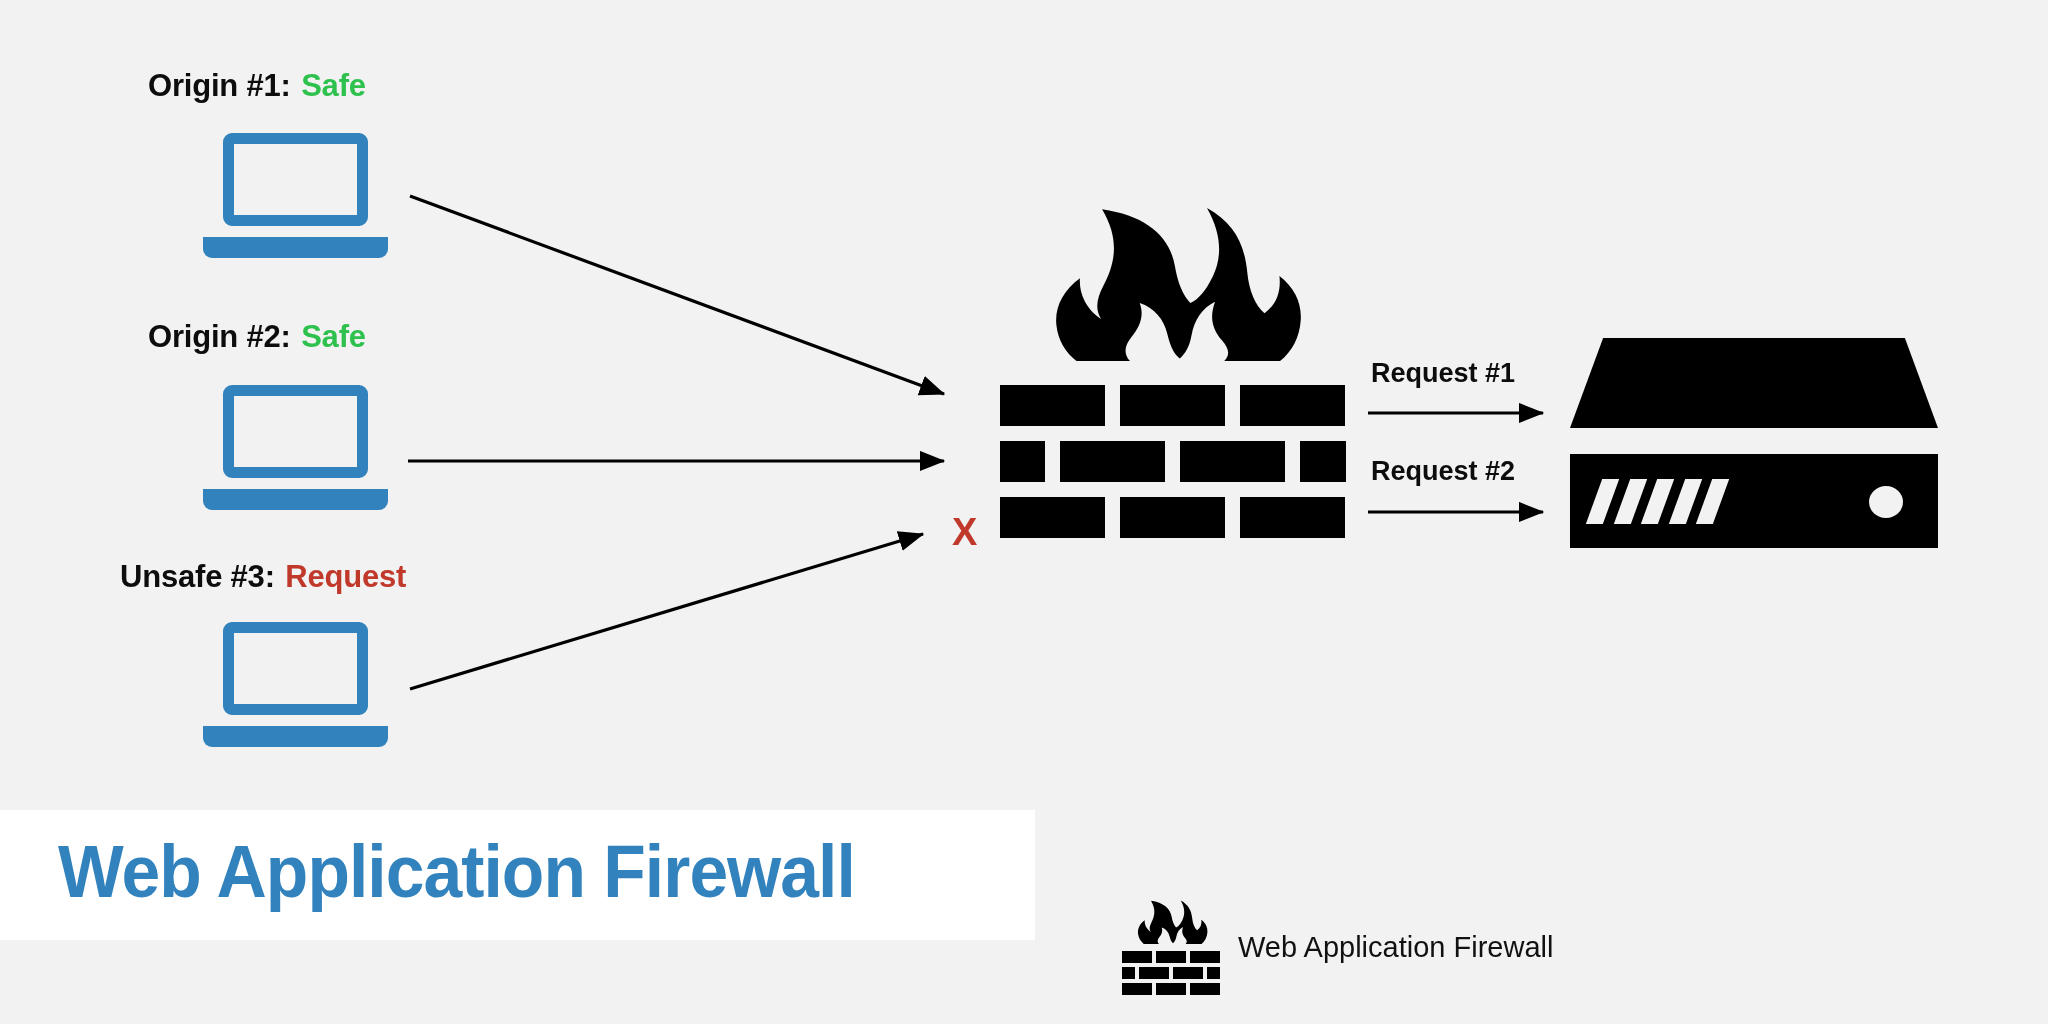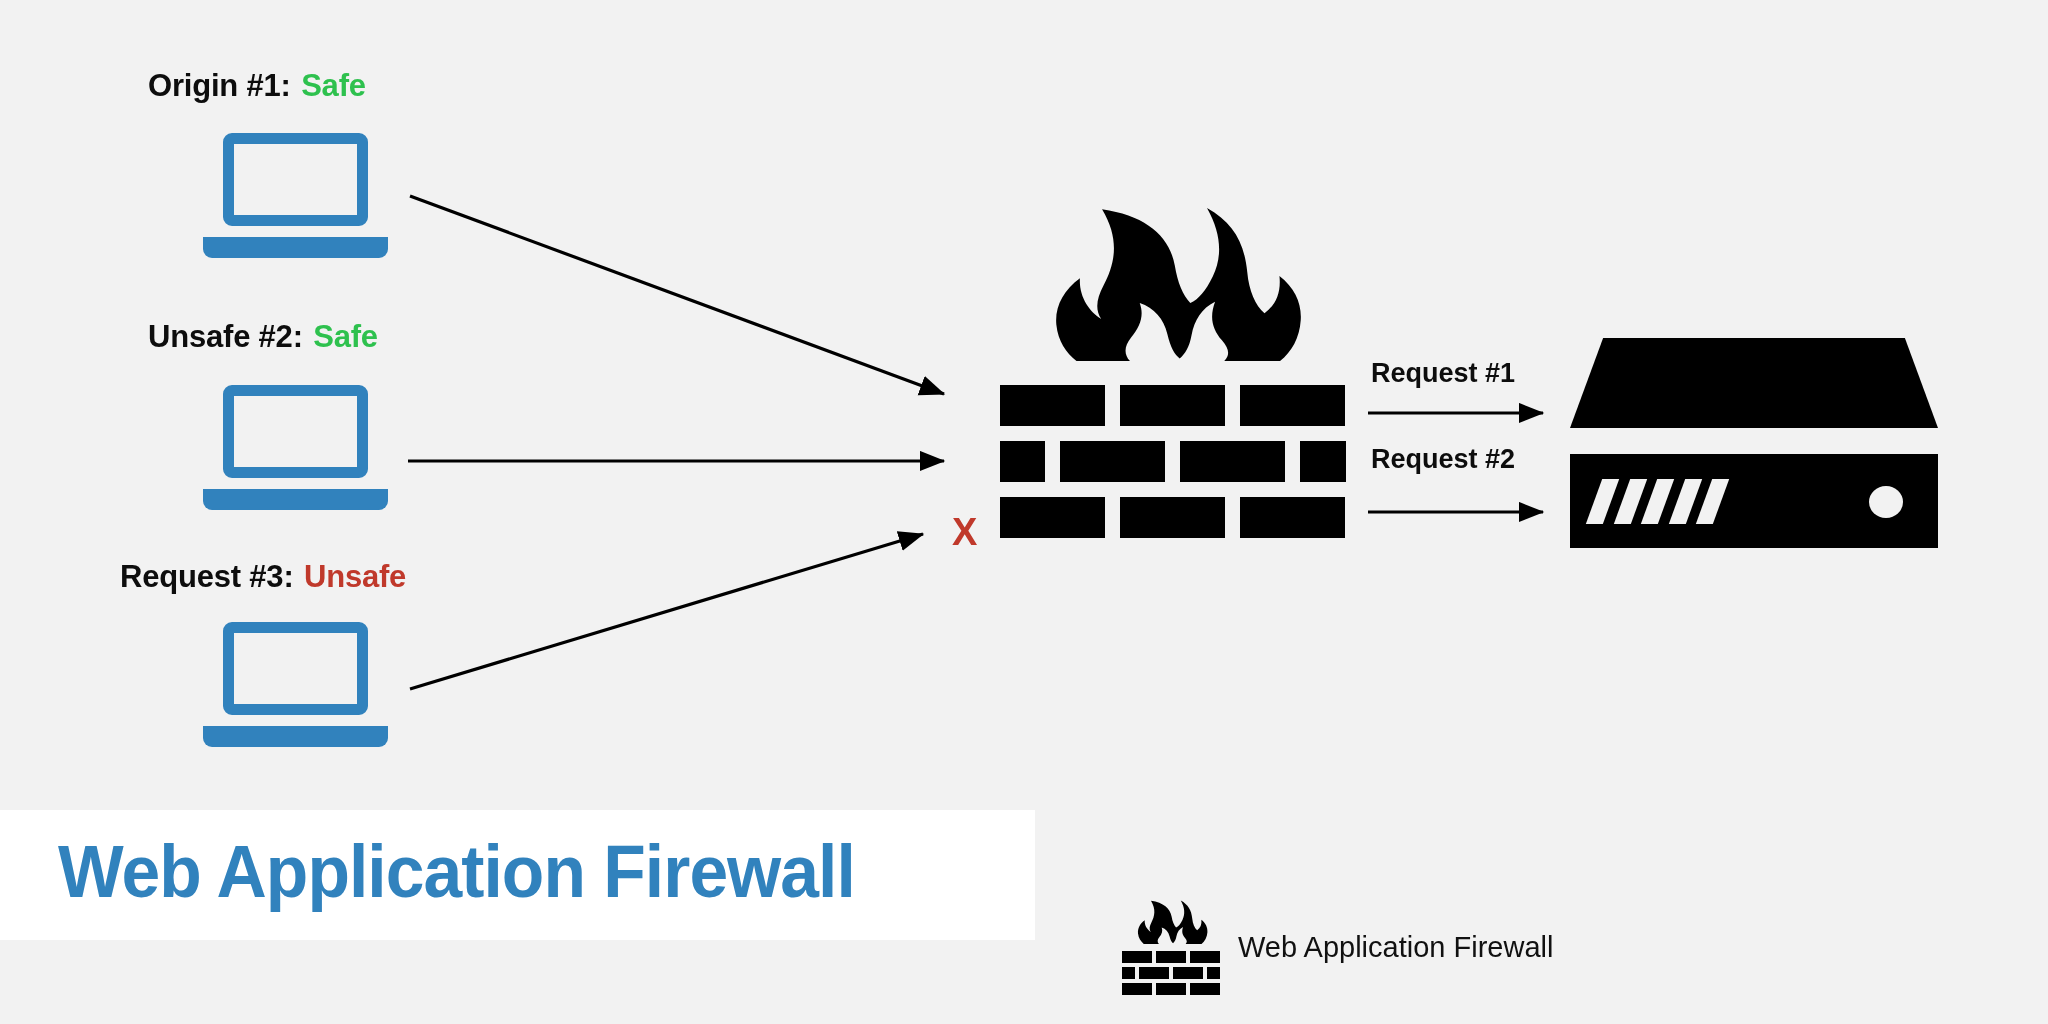--- a/index.html
+++ b/index.html
@@ -177,33 +177,33 @@
     <span class="verdict verdict-safe">Safe</span>
   </div>
 
   <div class="laptop" style="left:203px; top:133px; width:185px; height:125px;">
     <div class="screen"></div>
     <div class="notch"></div>
     <div class="base"></div>
   </div>
 
   <div class="req-label" style="left:148px; top:321px;">
-    <span>Unsafe #2:</span>
+    <span>Origin #2:</span>
     <span class="verdict verdict-safe">Safe</span>
   </div>
 
   <div class="laptop" style="left:203px; top:385px; width:185px; height:125px;">
     <div class="screen"></div>
     <div class="notch"></div>
     <div class="base"></div>
   </div>
 
   <div class="req-label" style="left:120px; top:561px;">
-    <span>Request #3:</span>
-    <span class="verdict verdict-unsafe">Unsafe</span>
+    <span>Unsafe #3:</span>
+    <span class="verdict verdict-unsafe">Request</span>
   </div>
 
   <div class="laptop" style="left:203px; top:622px; width:185px; height:125px;">
     <div class="screen"></div>
     <div class="notch"></div>
     <div class="base"></div>
   </div>
 
   <svg class="arrow-layer" viewBox="0 0 2048 1024">
     <defs>
@@ -278,21 +278,21 @@
     <div class="brickrow" style="left:0; top:297px; width:100%; height:41px;">
       <div class="brick" style="flex:0 0 30.4%;"></div>
       <div style="flex:0 0 4.4%;"></div>
       <div class="brick" style="flex:0 0 30.4%;"></div>
       <div style="flex:0 0 4.4%;"></div>
       <div class="brick" style="flex:0 0 30.4%;"></div>
     </div>
   </div>
 
   <div class="flow-label" style="left:1371px; top:360px;text-align:center;">Request #1</div>
-  <div class="flow-label" style="left:1371px; top:446px;">Request #2</div>
+  <div class="flow-label" style="left:1371px; top:458px;">Request #2</div>
 
   <div class="server" style="left:1570px; top:338px; width:368px; height:210px;">
     <div class="lid" style="height:90px;"></div>
     <div class="body" style="height:94px;">
       <div class="slash" style="left:6.5%;  top:27%; width:4.6%; height:48%;"></div>
       <div class="slash" style="left:14.0%; top:27%; width:4.6%; height:48%;"></div>
       <div class="slash" style="left:21.5%; top:27%; width:4.6%; height:48%;"></div>
       <div class="slash" style="left:29.0%; top:27%; width:4.6%; height:48%;"></div>
       <div class="slash" style="left:36.5%; top:27%; width:4.6%; height:48%;"></div>
       <div class="led" style="right:9.5%; top:34%; width:9.2%; height:34%;"></div>

